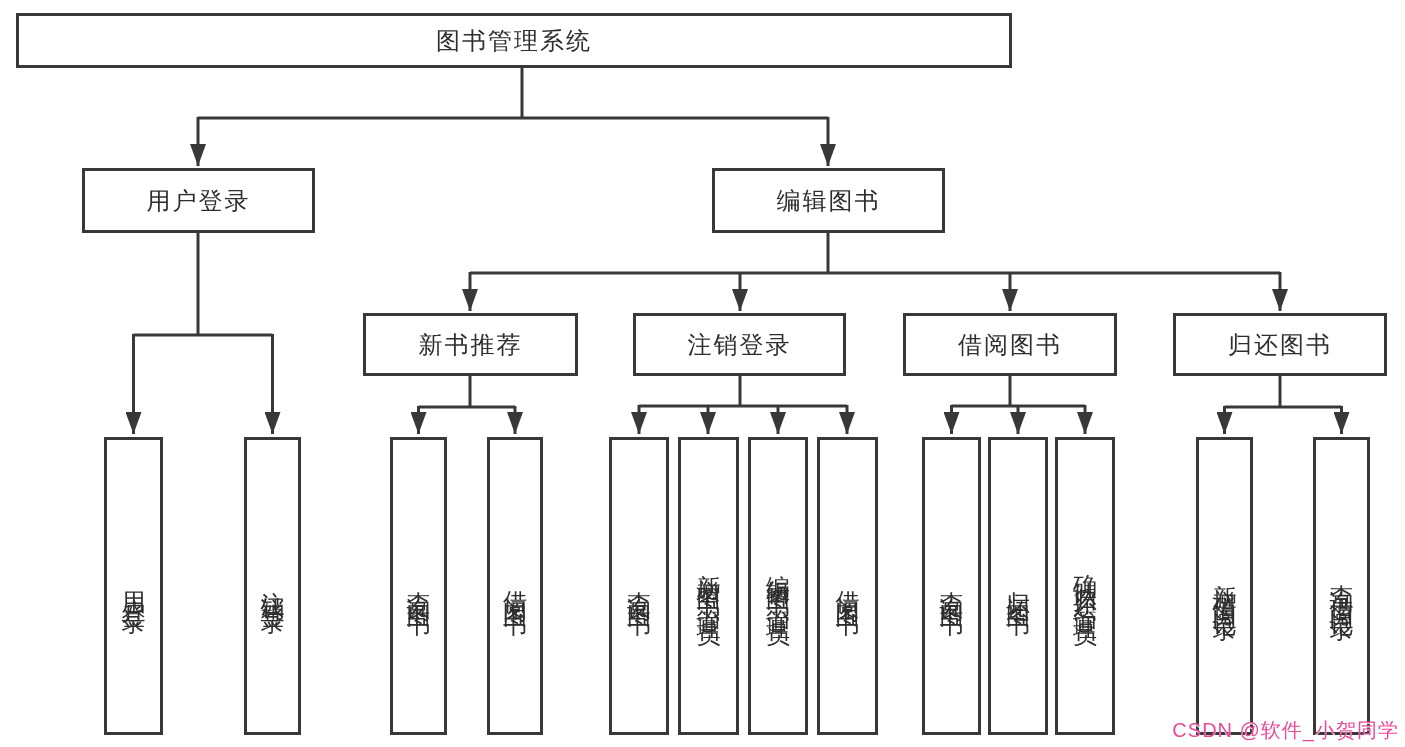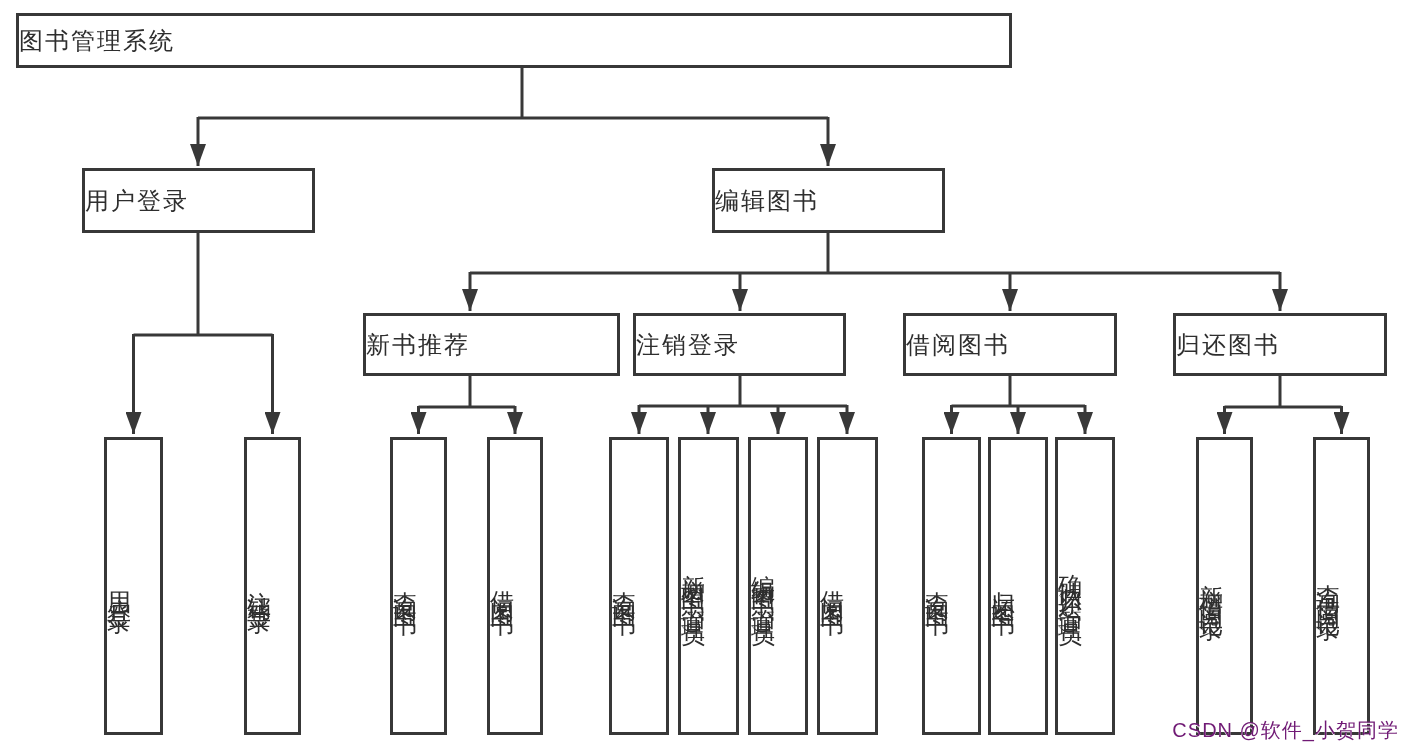--- a/index.html
+++ b/index.html
@@ -3,30 +3,30 @@
 <meta charset="utf-8">
 <style>
   html,body{margin:0;padding:0;background:#ffffff;}
   .stage{
     position:relative;width:1405px;height:747px;background:#ffffff;
     font-family:"Liberation Sans",sans-serif;overflow:hidden;
   }
   .connectors{position:absolute;left:0;top:0;width:1405px;height:747px;}
   .node{
     position:absolute;box-sizing:border-box;background:#ffffff;
-    border:3px solid #383838;display:flex;align-items:center;
+    border:3px solid #383838;display:flex;align-items:center;justify-content:center;
     color:#2e2e2e;
   }
   .node.h .lbl{font-size:24px;letter-spacing:2px;white-space:nowrap;}
   .node.v .lbl{
     writing-mode:vertical-rl;text-orientation:mixed;
     font-size:24px;letter-spacing:7px;line-height:1;
   }
   .watermark{
-    position:absolute;right:6px;bottom:3px;font-size:20px;color:#701a75;
+    position:absolute;right:6px;bottom:3px;font-size:20px;color:#ec4899;
     letter-spacing:1px;white-space:nowrap;
     text-shadow:0 1px 0 #ffffff;
   }
 </style>
 </head>
 <body>
 
 <div class="stage">
 
   <svg class="connectors" viewBox="0 0 1405 747">
@@ -83,21 +83,21 @@
     <span class="lbl">图书管理系统</span>
   </div>
 
   <div class="node h" style="left:82px;top:168px;width:233px;height:65px">
     <span class="lbl">用户登录</span>
   </div>
   <div class="node h" style="left:712px;top:168px;width:233px;height:65px">
     <span class="lbl">编辑图书</span>
   </div>
 
-  <div class="node h" style="left:363px;top:313px;width:257px;height:63px">
+  <div class="node h" style="left:363px;top:313px;width:215px;height:63px">
     <span class="lbl">新书推荐</span>
   </div>
   <div class="node h" style="left:633px;top:313px;width:213px;height:63px">
     <span class="lbl">注销登录</span>
   </div>
   <div class="node h" style="left:903px;top:313px;width:214px;height:63px">
     <span class="lbl">借阅图书</span>
   </div>
   <div class="node h" style="left:1173px;top:313px;width:214px;height:63px">
     <span class="lbl">归还图书</span>

